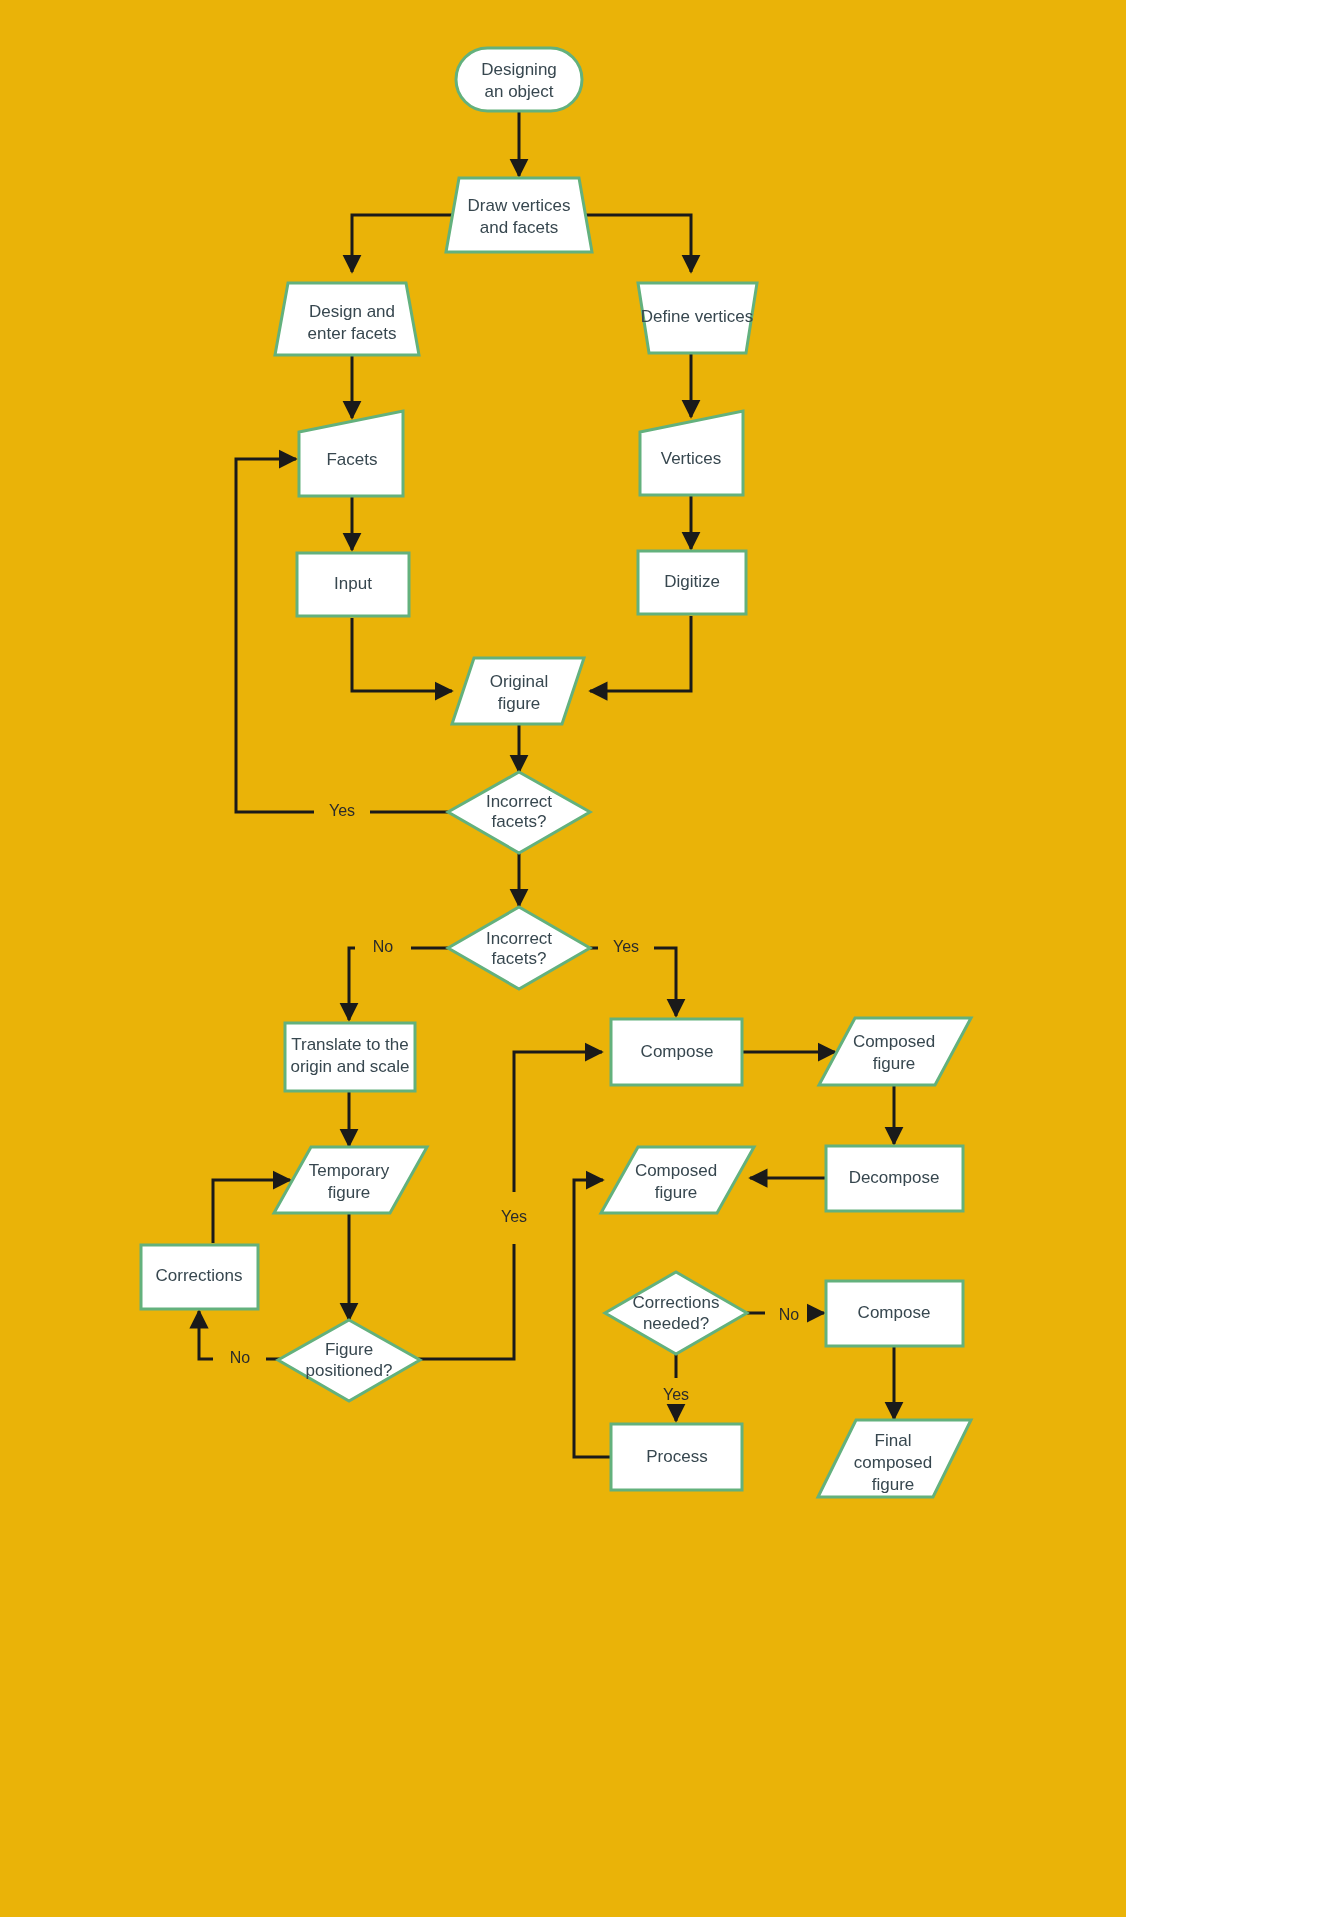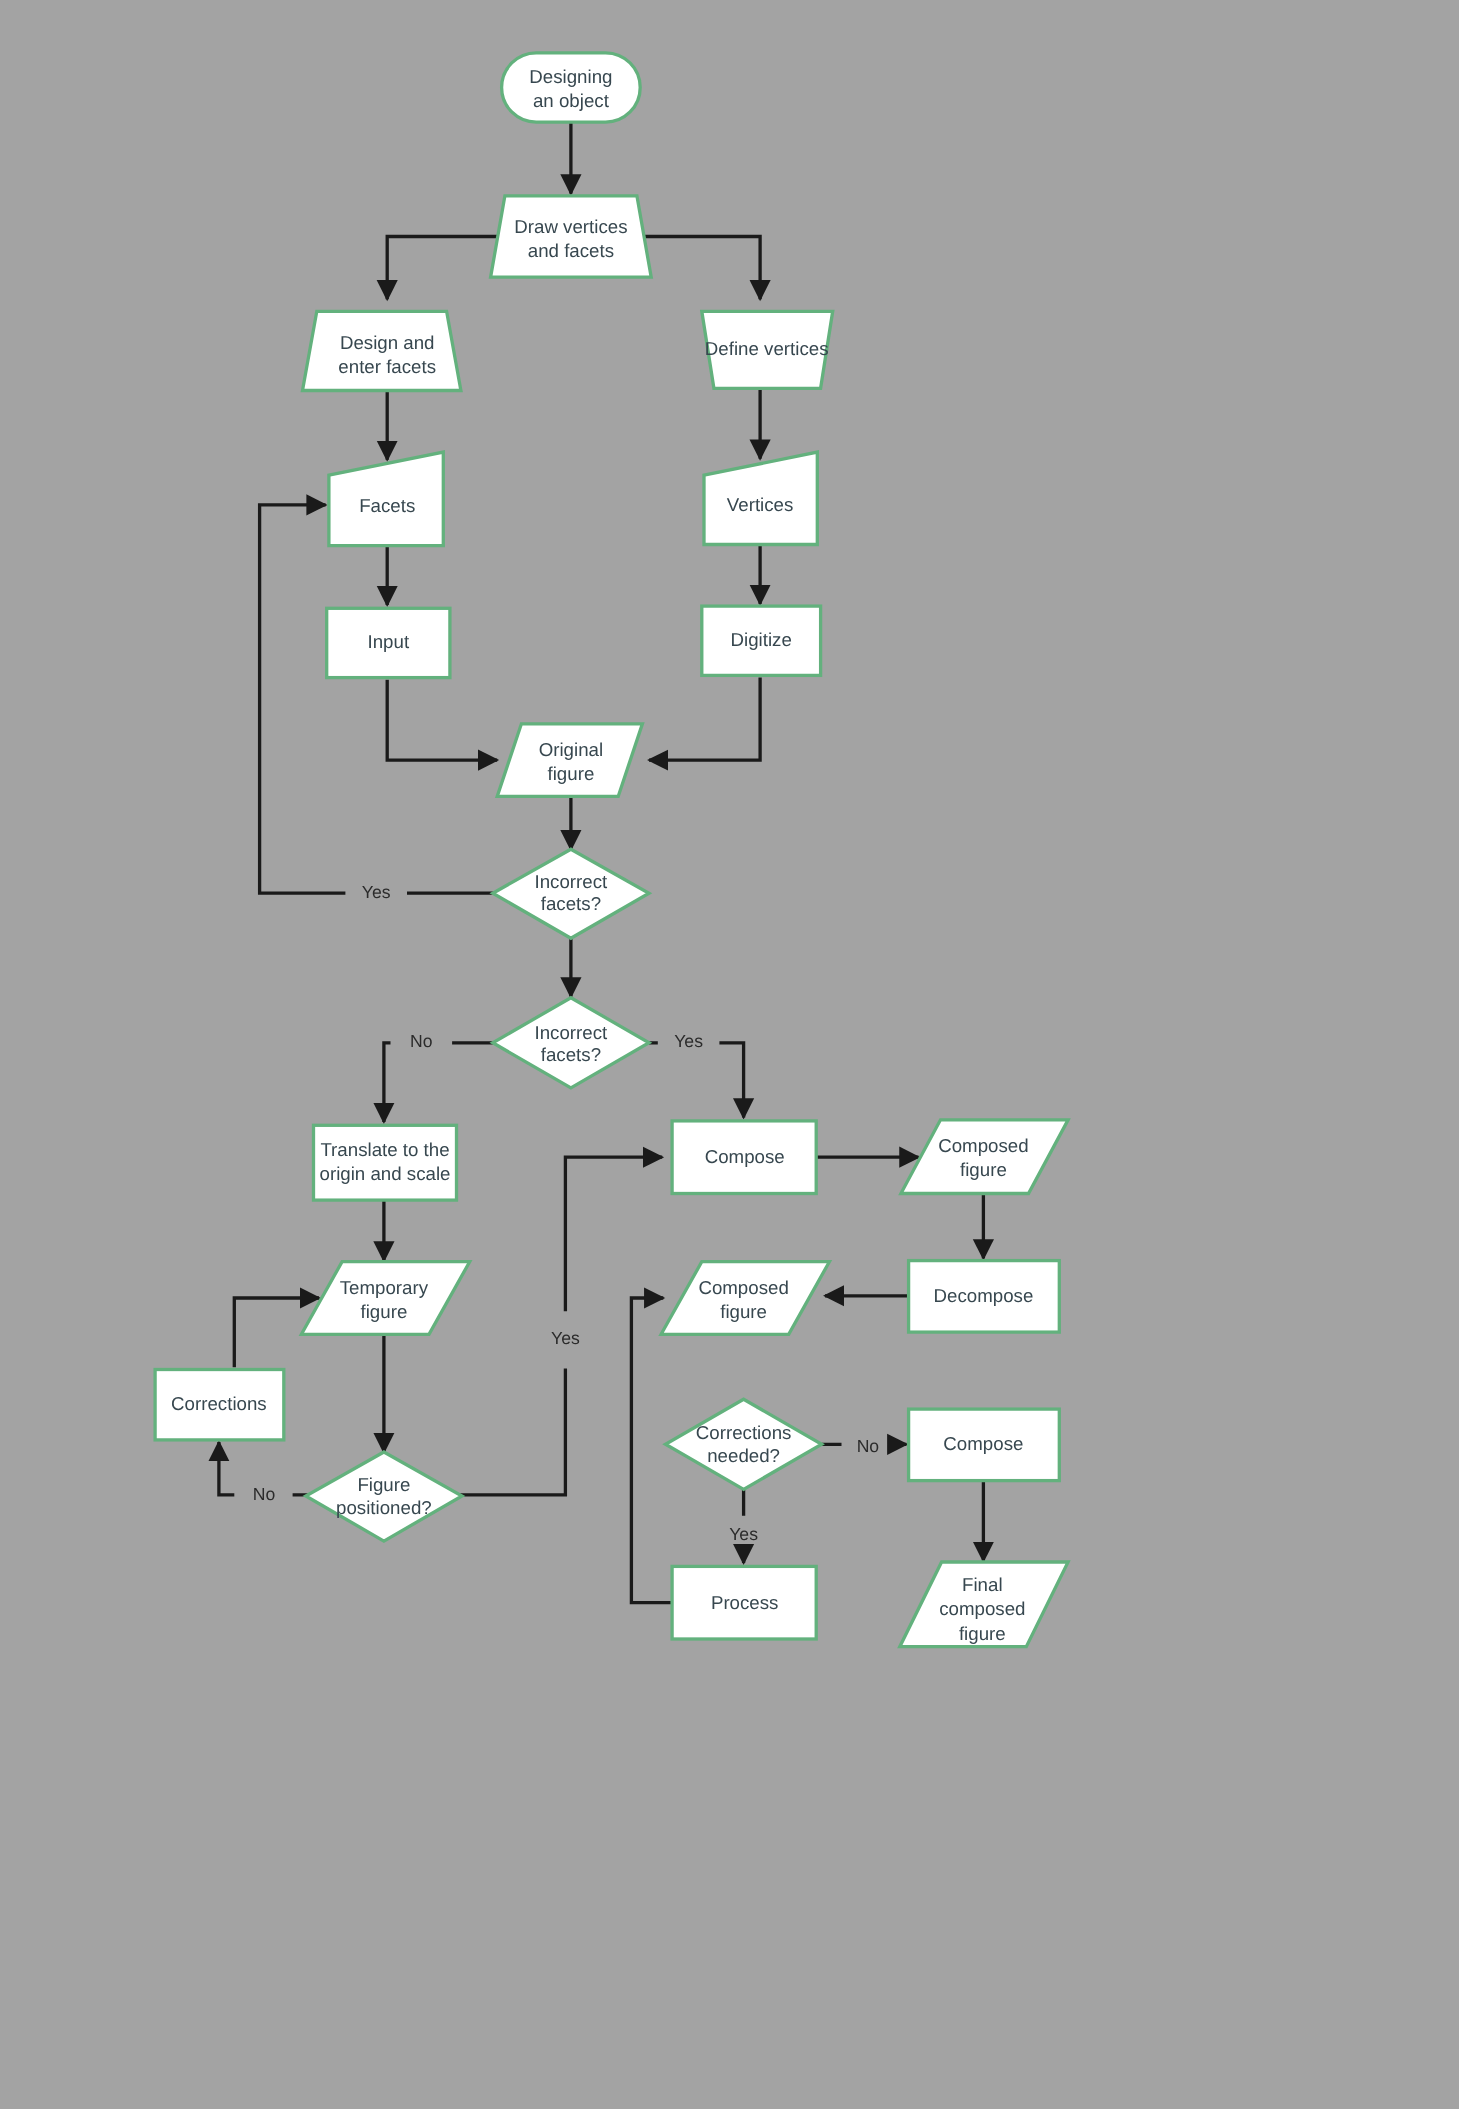--- a/index.html
+++ b/index.html
@@ -8,23 +8,23 @@
     background: #ffffff;
   }
   body {
     width: 1326px;
     height: 1917px;
     font-family: "Liberation Sans", sans-serif;
     overflow: hidden;
   }
   #diagram-root {
     position: relative;
-    width: 1326px;
+    width: 1126px;
     height: 1917px;
-    background: #a3a3a3;
+    background: #eab308;
   }
   svg#flowchart {
     display: block;
     width: 1326px;
     height: 1917px;
   }
   .node-shape {
     fill: #ffffff;
     stroke: #63b17d;
     stroke-width: 3;

